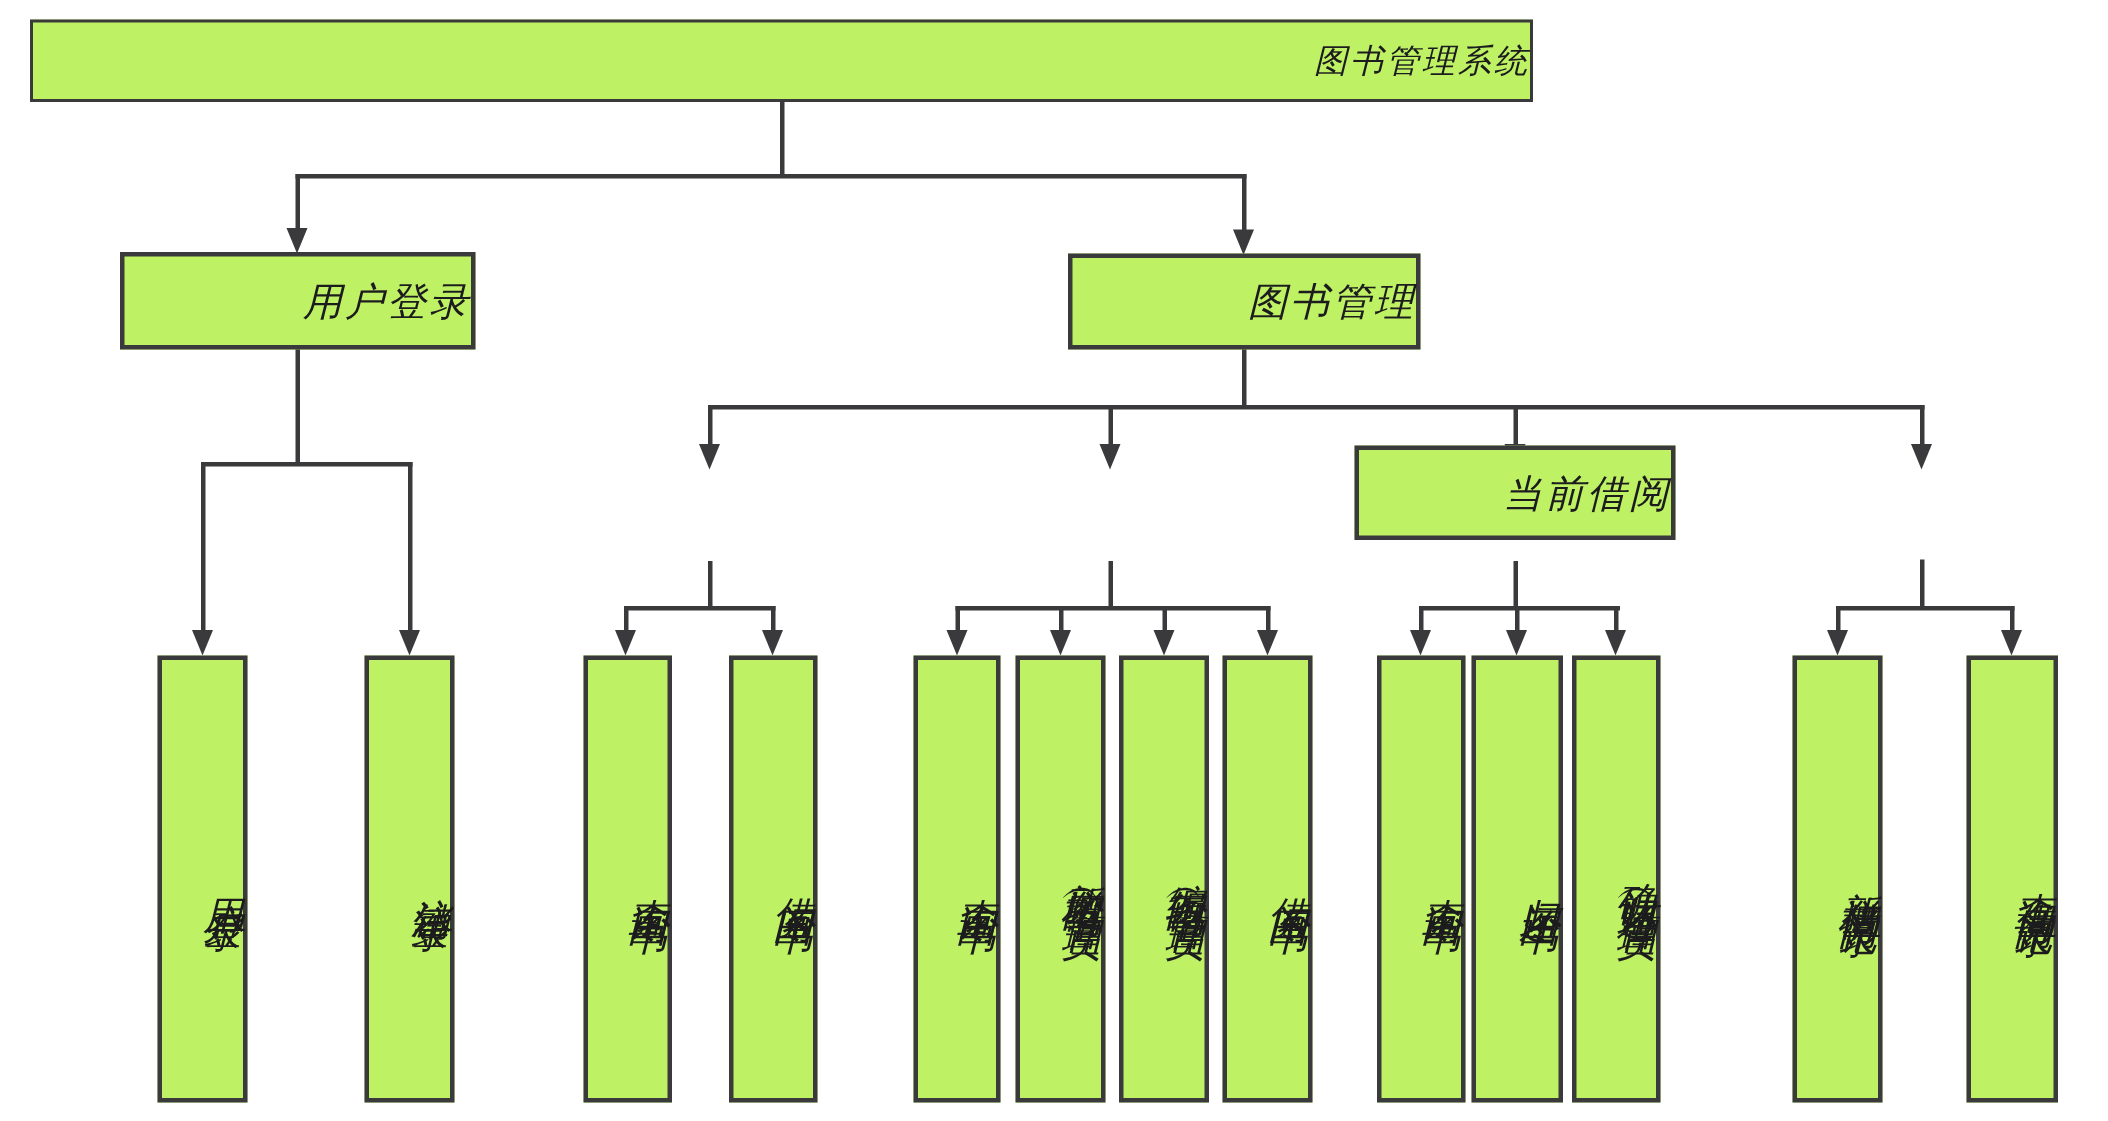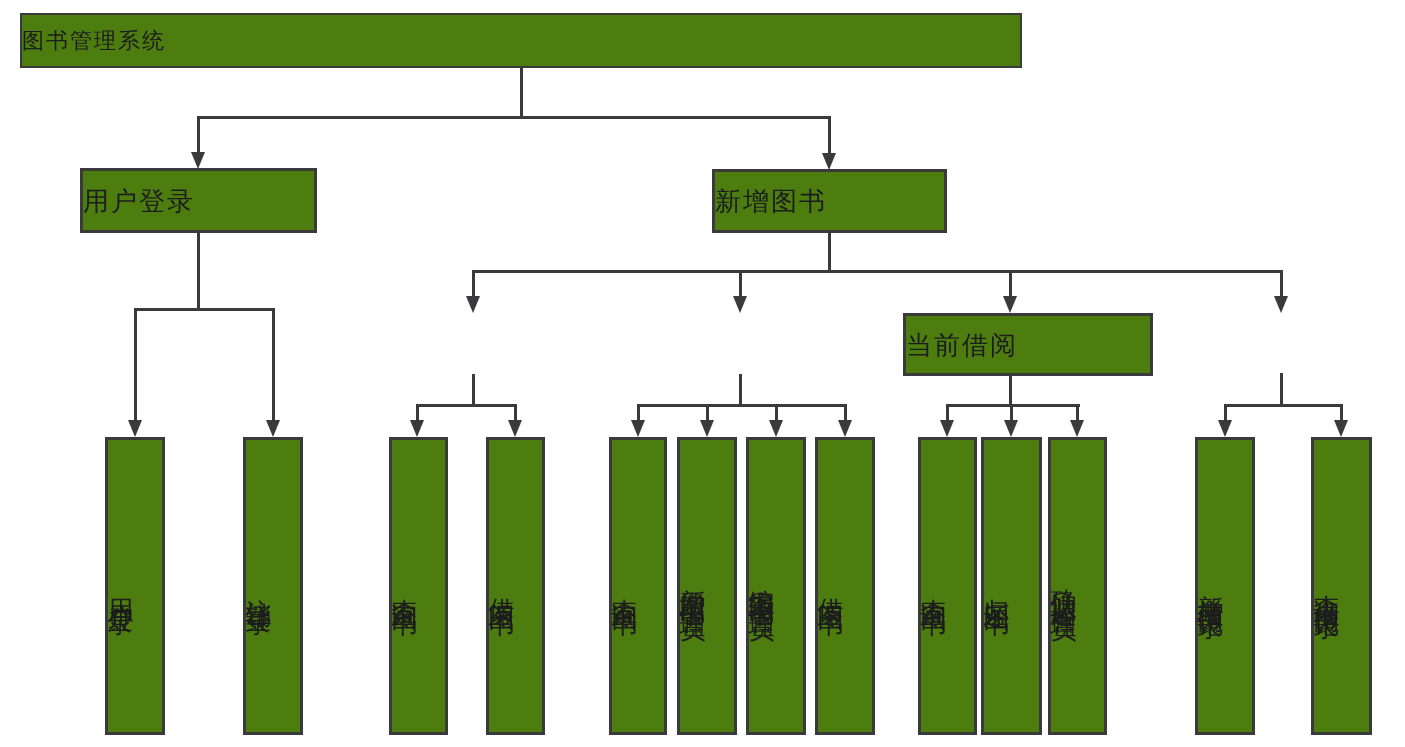--- a/index.html
+++ b/index.html
@@ -12,24 +12,25 @@
   body{font-family:"Liberation Sans","DejaVu Sans",sans-serif;color:var(--text);}
   .canvas{
     position:relative;
     width:1405px;height:747px;
     background:var(--bg);
     overflow:hidden;
   }
   
   .node{
     position:absolute;
-    background:#4d7c0f;
+    background:#bef264;
     border:3px solid var(--line);
-    display:flex;align-items:center;justify-content:flex-start;
+    display:flex;align-items:center;justify-content:flex-end;
     color:var(--text);
+    font-style:italic;
   }
   .node span{line-height:1;white-space:nowrap;}
   .root-node{border-width:2px;font-size:22px;letter-spacing:2px;}
   .h-node{font-size:26px;letter-spacing:2px;}
   .leaf{border-width:3px;}
   .leaf span{
     writing-mode:vertical-rl;
     font-size:26px;
     letter-spacing:4px;
     line-height:1;
@@ -120,24 +121,24 @@
   <div class="arrow" style="left:1334px;top:420px"></div>
 
   <div class="node root-node" style="left:20px;top:13px;width:1002px;height:55px">
     <span>图书管理系统</span>
   </div>
 
   <div class="node h-node" style="left:80px;top:168px;width:237px;height:65px">
     <span>用户登录</span>
   </div>
   <div class="node h-node" style="left:712px;top:169px;width:235px;height:64px">
-    <span>新增图书</span>
+    <span>图书管理</span>
   </div>
 
-  <div class="node h-node" style="left:903px;top:313px;width:250px;height:63px">
+  <div class="node h-node" style="left:903px;top:297px;width:214px;height:63px">
     <span>当前借阅</span>
   </div>
 
   <div class="node leaf" style="left:105px;top:437px;width:60px;height:298px">
     <span>用户登录</span>
   </div>
   <div class="node leaf" style="left:243px;top:437px;width:60px;height:298px">
     <span>注销登录</span>
   </div>
 

